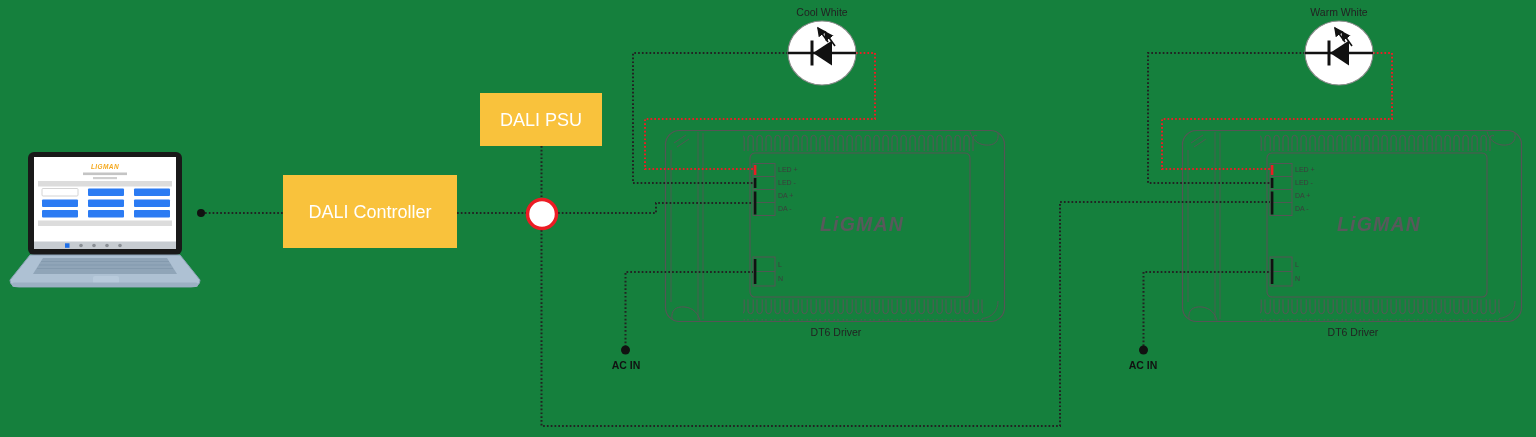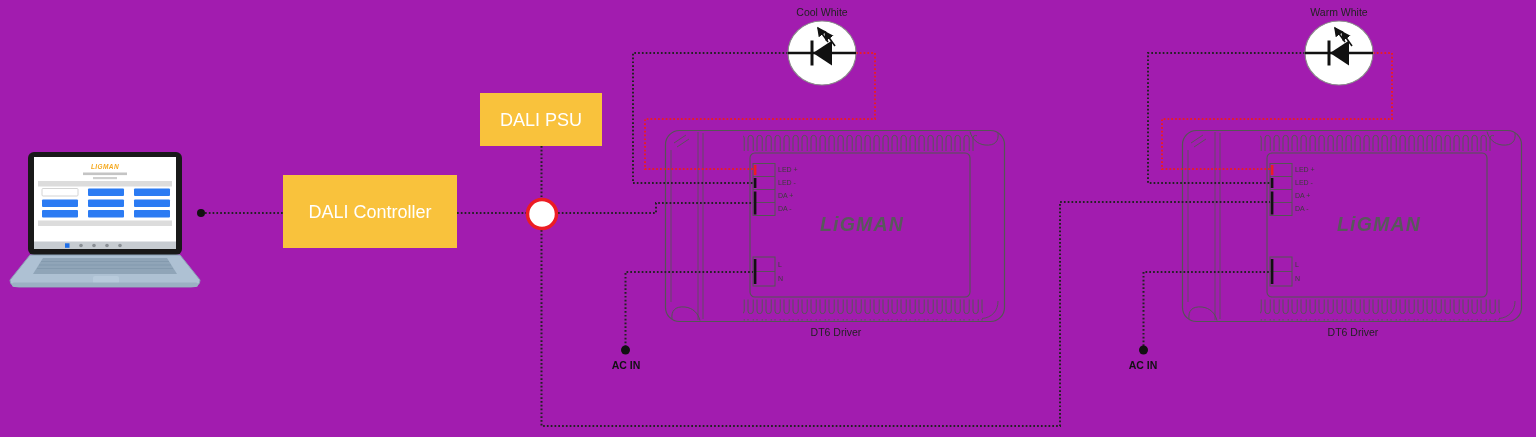--- a/index.html
+++ b/index.html
@@ -1,16 +1,16 @@
 <!DOCTYPE html>
 <html style="--accent-yellow: #F9C23C; --wire-black: #222222; --wire-red: #EC1C24; --driver-line: #555555; --brand-gray: #58595B; --logo-yellow: #F5A81C; --screen-button-blue: #2B7BF3; --laptop-body: #AEC1D3;"><head>
 <meta charset="utf-8">
 <style>
   html,body{margin:0;padding:0;background:#ffffff;}
-  .stage{position:relative;width:1536px;height:437px;background:#a21caf;overflow:hidden;
+  .stage{position:relative;width:1536px;height:437px;background:#15803d;overflow:hidden;
          font-family:"Liberation Sans",sans-serif;}
   svg text{font-family:"Liberation Sans",sans-serif;}
   .wire{fill:none;stroke:var(--wire-black,#222222);stroke-width:2;stroke-dasharray:1.7 2.1;}
   .wire.red{stroke:var(--wire-red,#EC1C24);}
   .junction-ring{fill:#ffffff;stroke:var(--wire-red,#EC1C24);stroke-width:3.5;}
   .node-dot{fill:#111111;}
   .ybox{fill:var(--accent-yellow,#F9C23C);}
   .ybox-label{fill:#ffffff;font-size:18px;}
   .small-label{fill:#222222;font-size:10.5px;}
   .ac-label{fill:#111111;font-size:10.5px;font-weight:bold;}

